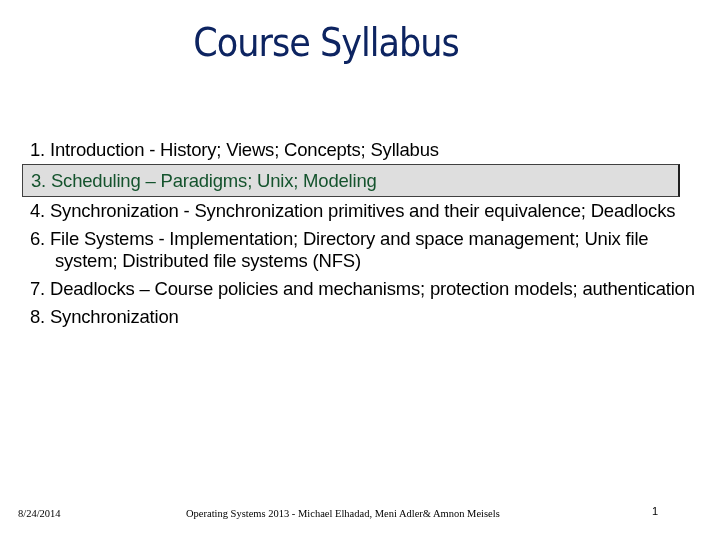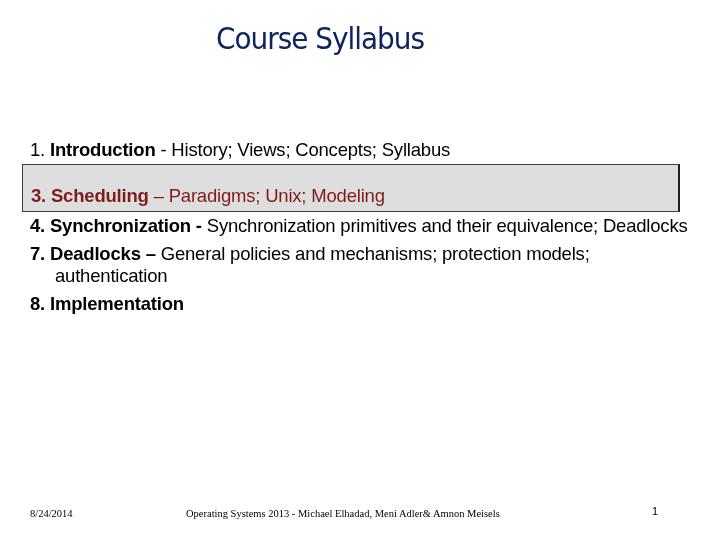--- a/index.html
+++ b/index.html
@@ -2,47 +2,47 @@
 <html><head>
   <meta charset="utf-8">
   <style>
     html, body { margin: 0; padding: 0; }
     body {
       width: 720px; height: 540px; background: #ffffff;
       position: relative; overflow: hidden;
       font-family: "Liberation Sans", "DejaVu Sans", sans-serif;
     }
     .title {
-      position: absolute; left: 0; top: 20px; width: 640px;
+      position: absolute; left: 6px; top: 20px; width: 640px;
       text-align: center;
       font-family: "DejaVu Sans", sans-serif;
-      font-size: 31px; color: #0d2461; letter-spacing: -1px;
+      font-size: 39px; color: #0d2461; letter-spacing: -1px;
       font-stretch: condensed;
     }
     .list { position: absolute; left: 30px; top: 139px; width: 670px; }
     .item {
       font-family: "Liberation Sans", sans-serif;
       font-size: 18.5px; line-height: 22px; color: #000;
       padding-left: 25px; text-indent: -25px;
       margin-bottom: 6px; letter-spacing: -0.2px;
     }
-    .item b { font-weight: bold; text-align: right; }
+    .item b { font-weight: normal; text-align: right; }
     .item.hl {
-      position: relative; color: #7f1d1d;
+      position: relative; color: #14532d;
       margin-left: -8px; margin-right: 20px;
-      padding-left: 33px; padding-top: 20px; padding-bottom: 4px;
+      padding-left: 33px; padding-top: 5px; padding-bottom: 4px;
       background: #dedede; border: 1px solid #404040;
       border-right: 2px solid #202020;
       margin-top: -3px; margin-bottom: 3px;
     }
     .footer {
       position: absolute; top: 508px; font-family: "Liberation Serif", serif;
       font-size: 10.5px; color: #000;
     }
-    .f-date { left: 30px; }
+    .f-date { left: 18px; }
     .f-center { left: 186px; }
     .f-page { left: 652px; top: 505px; font-family: "Liberation Sans", sans-serif; font-size: 11px; }
   </style>
 </head>
 <body>
 
 <div class="title">Course Syllabus</div>
 
 <div class="list">
   <div class="item">
@@ -51,24 +51,28 @@
   </div>
   <div class="item hl">
     <b>3.</b>
     <b>Scheduling</b><span> – </span><span>Paradigms; Unix; Modeling</span>
   </div>
   <div class="item">
     <b>4.</b>
     <b>Synchronization -</b><span> </span><span>Synchronization primitives and their equivalence; Deadlocks</span>
   </div>
   <div class="item">
+    <span>6.</span>
+    <b>File Systems -</b><span> </span><span>Implementation; Directory and space management; Unix file system; Distributed file systems (NFS)</span>
+  </div>
+  <div class="item">
     <b>7.</b>
-    <b>Deadlocks –</b><span> </span><span>General policies and mechanisms; protection models; authentication</span>
+    <b>Deadlocks –</b><span> </span><span>Course policies and mechanisms; protection models; authentication</span>
   </div>
   <div class="item">
     <b>8.</b>
-    <b>Implementation</b>
+    <b>Synchronization</b>
   </div>
 </div>
 
 <div class="footer f-date">8/24/2014</div>
 <div class="footer f-center">Operating Systems 2013 - Michael Elhadad, Meni Adler&amp; Amnon Meisels</div>
 <div class="footer f-page">1</div>
 
 </body></html>

